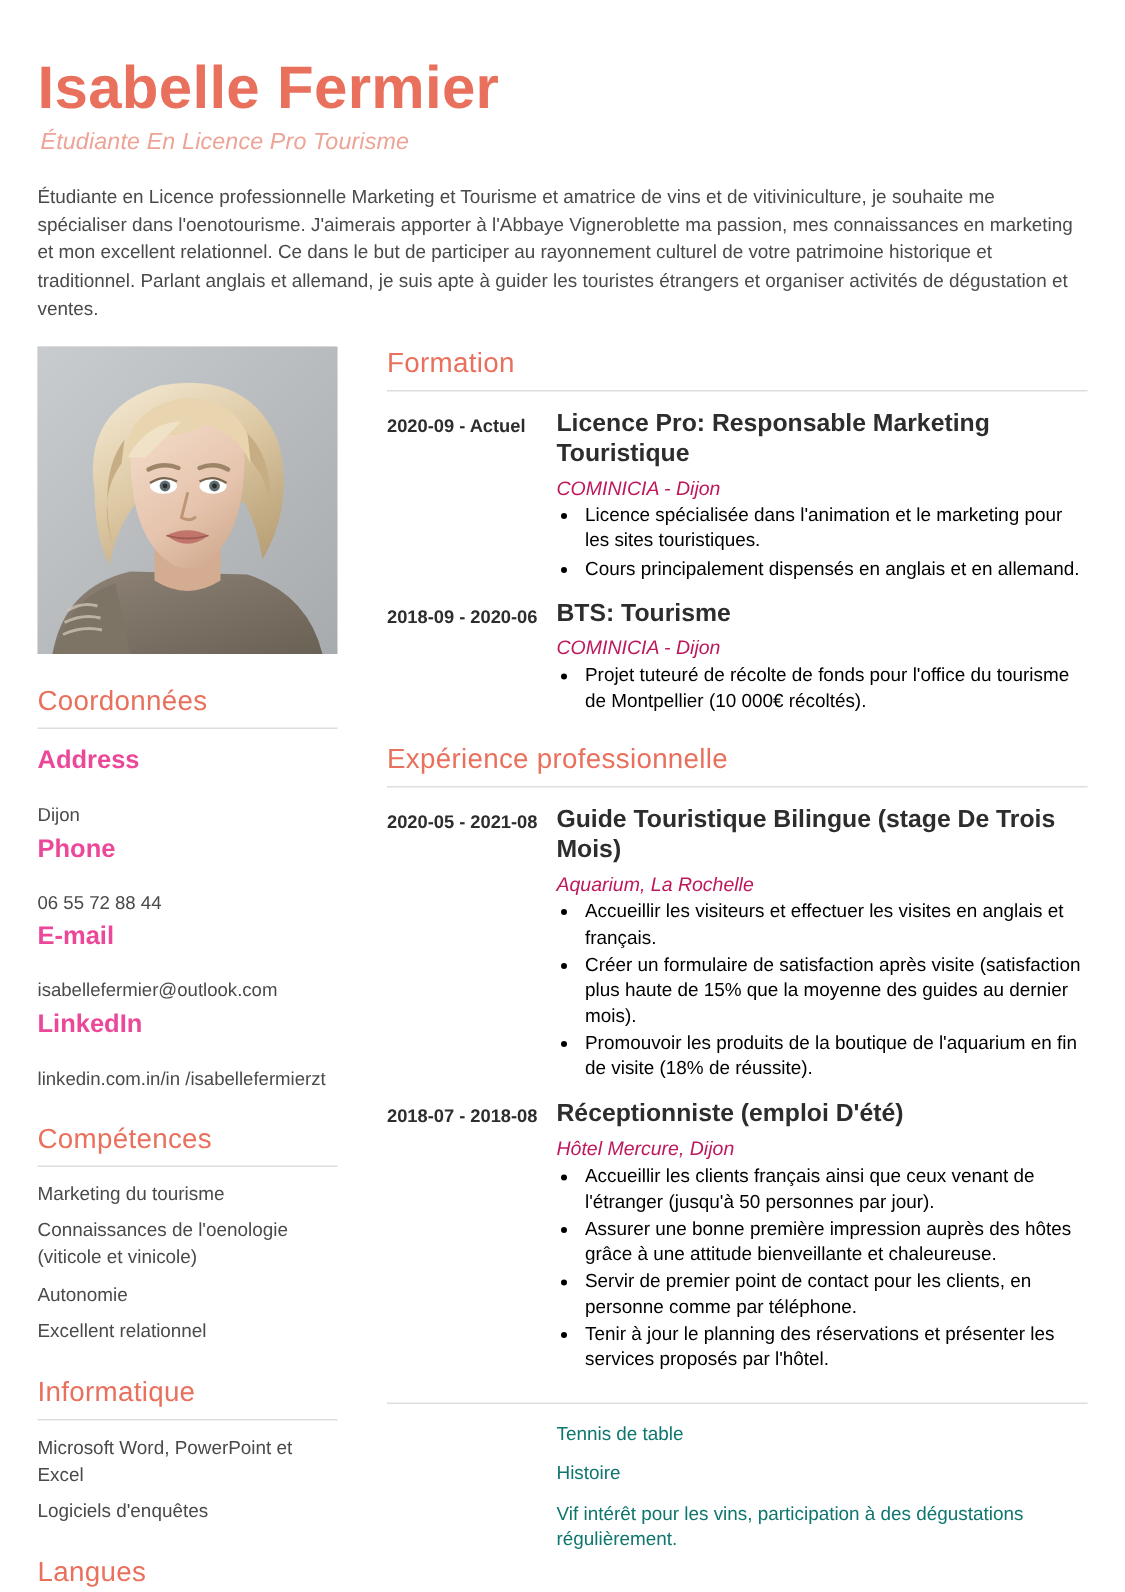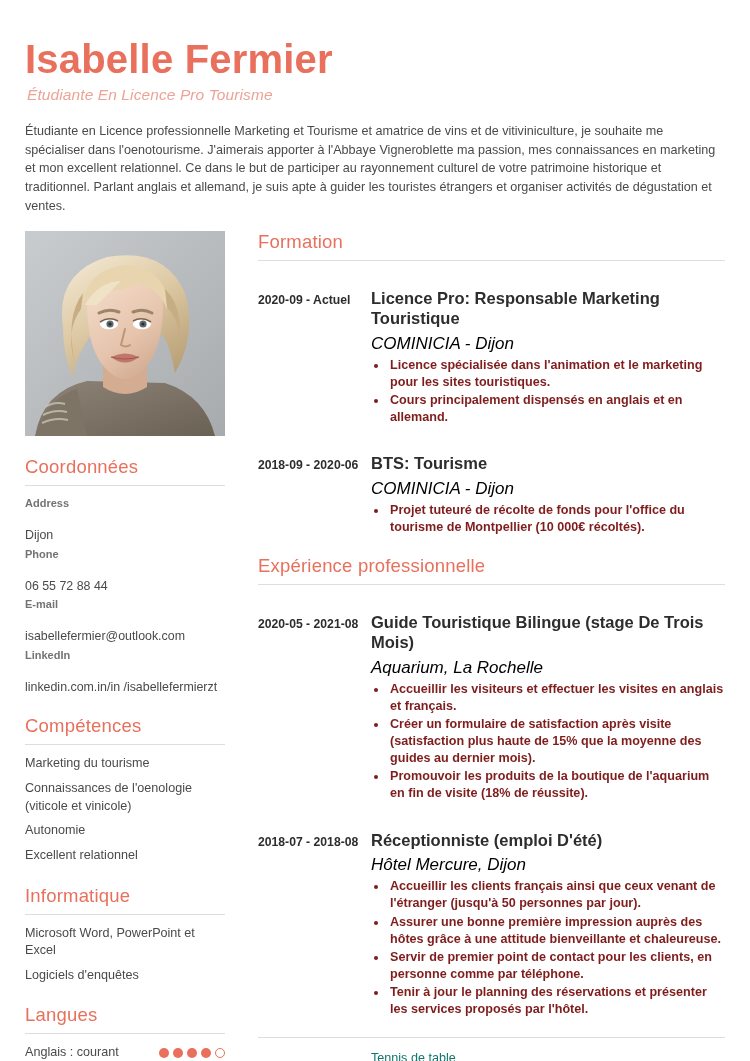--- a/index.html
+++ b/index.html
@@ -89,23 +89,23 @@
     height: 1px;
     background: #dedede;
     margin-top: 7px;
   }
   .left-sec { margin-top: 20px; }
   .left-sec .sec-rule { margin-bottom: 10px; }
 
   
   .contact-item { margin-bottom: 3px; }
   .contact-label {
-    font-size: 11px;
+    font-size: 17px;
     font-weight: bold;
-    color: #737373;
+    color: #ec4899;
     line-height: 1.35;
   }
   .contact-value {
     font-size: 12.4px;
     color: #4a4a4a;
     line-height: 1.35;
     word-break: break-word;
     margin-top: 16px;
   }
 
@@ -136,21 +136,21 @@
     width: 10px; height: 10px;
     border-radius: 50%;
     box-sizing: border-box;
   }
   .dot.on { background: #e8705c; }
   .dot.off { background: #ffffff; border: 1.4px solid #e8705c; }
 
   
   .entry {
     display: flex;
-    margin-top: 28px;
+    margin-top: 12px;
     align-items: flex-start;
   }
   .entry:first-of-type { margin-top: 13px; }
   .entry-date {
     flex: 0 0 113px;
     width: 113px;
     font-size: 12.2px;
     font-weight: bold;
     color: #2d2d2d;
     line-height: 1.32;
@@ -158,38 +158,37 @@
   }
   .entry-main { flex: 1; }
   .entry-title {
     font-size: 16.5px;
     font-weight: bold;
     color: #2d2d2d;
     line-height: 1.2;
     margin: 0;
   }
   .entry-org {
-    font-size: 17px;
+    font-size: 13px;
     font-style: italic;
-    color: #000000;
+    color: #be185d;
     margin-top: 4px;
     line-height: 1.35;
   }
   .bullets {
     margin: 1px 0 0 0;
     padding-left: 17px;
     list-style: disc;
   }
   .bullets li {
     font-size: 12.6px;
-    color: #7f1d1d;
+    color: #000000;
     line-height: 1.36;
     margin-top: 1px;
     padding-left: 2px;
-    font-weight: bold;
   }
   .right-sec { margin-top: 19px; }
 
   
   .hobby-wrap { padding-left: 113px; margin-top: 12px; }
   .hobby-list { margin: 0; padding: 0; list-style: none; }
   .hobby-list li {
     font-size: 12.6px;
     color: #0f766e;
     line-height: 1.4;

